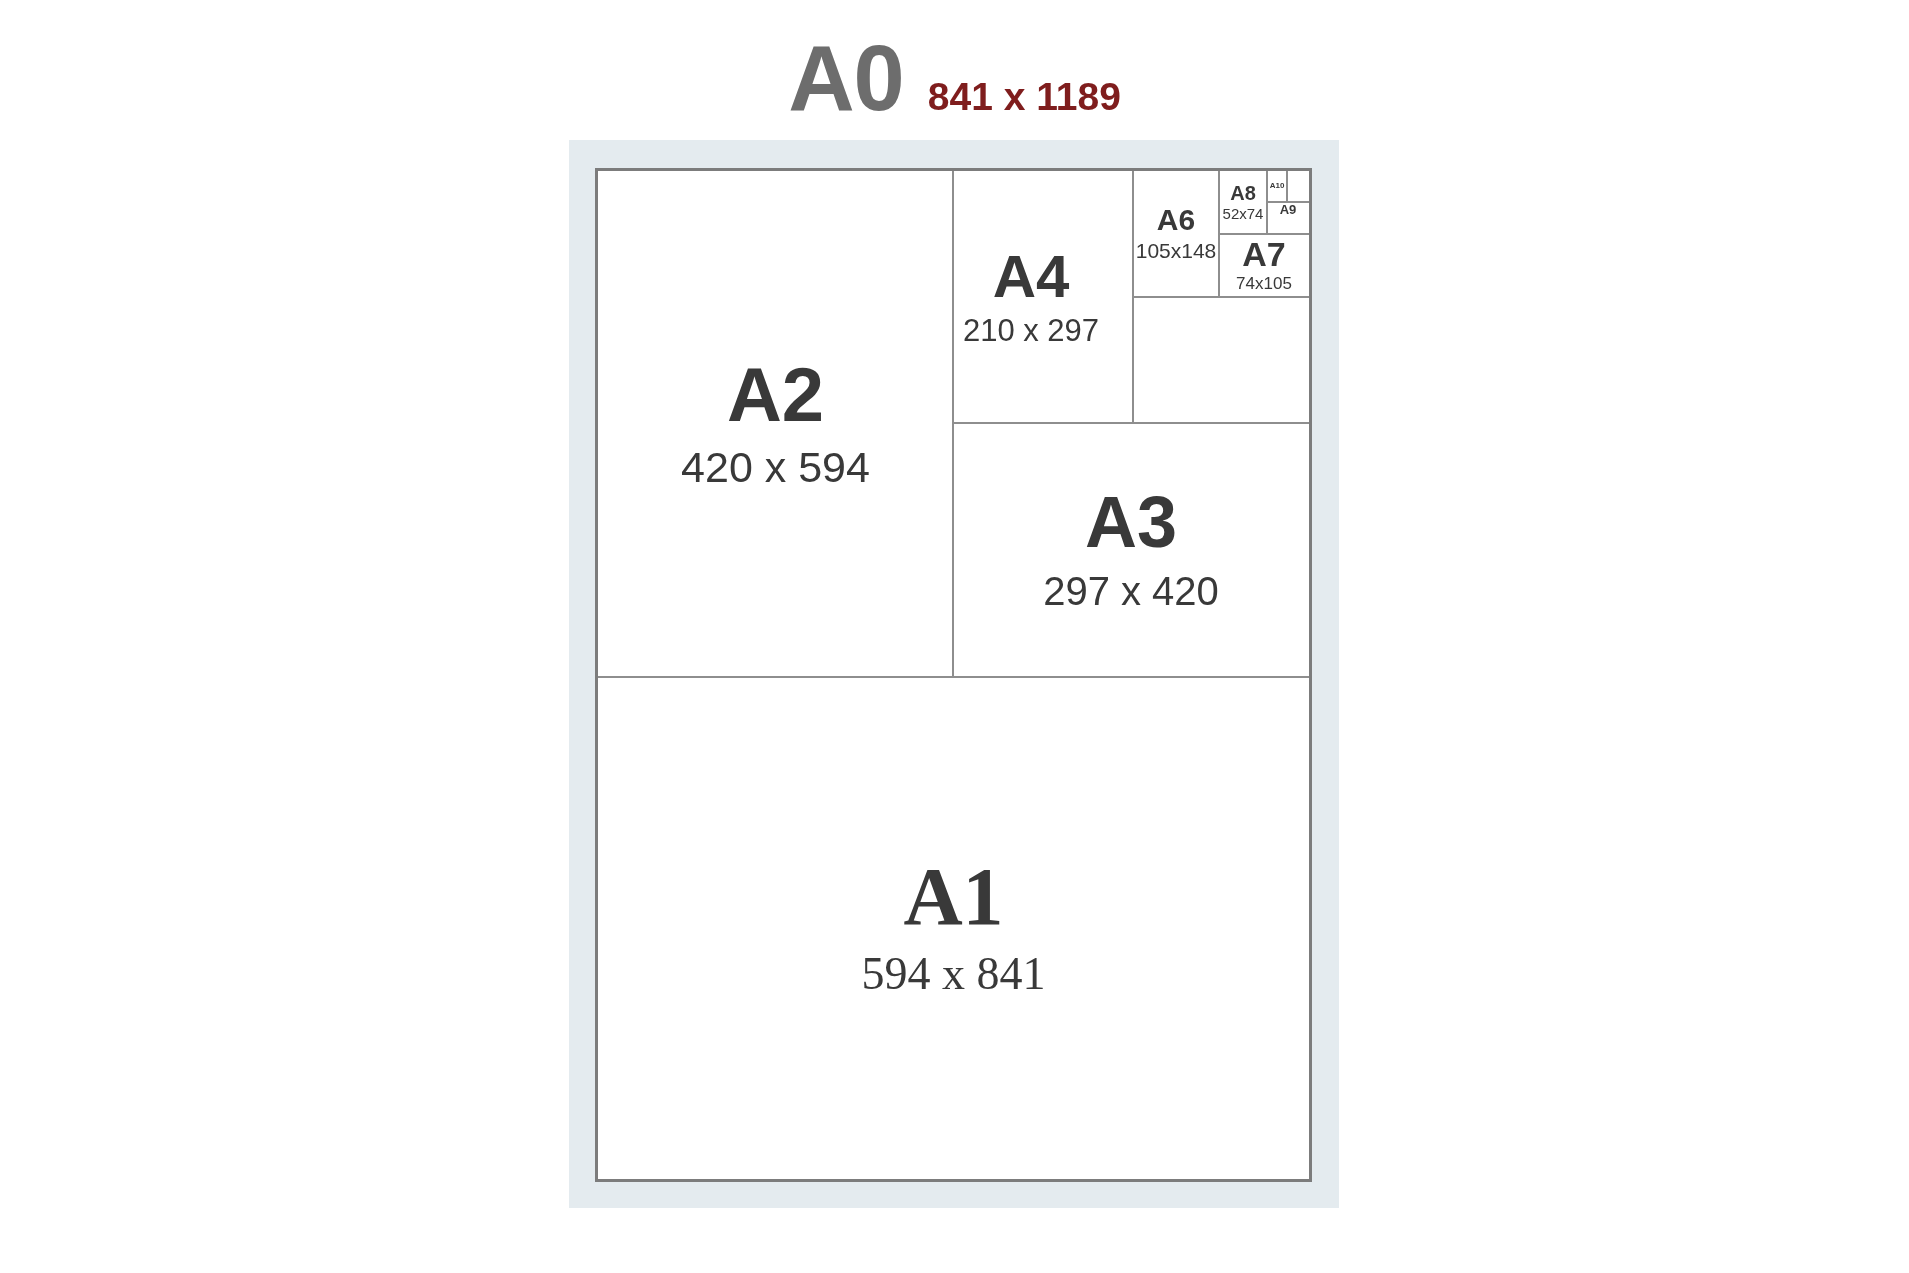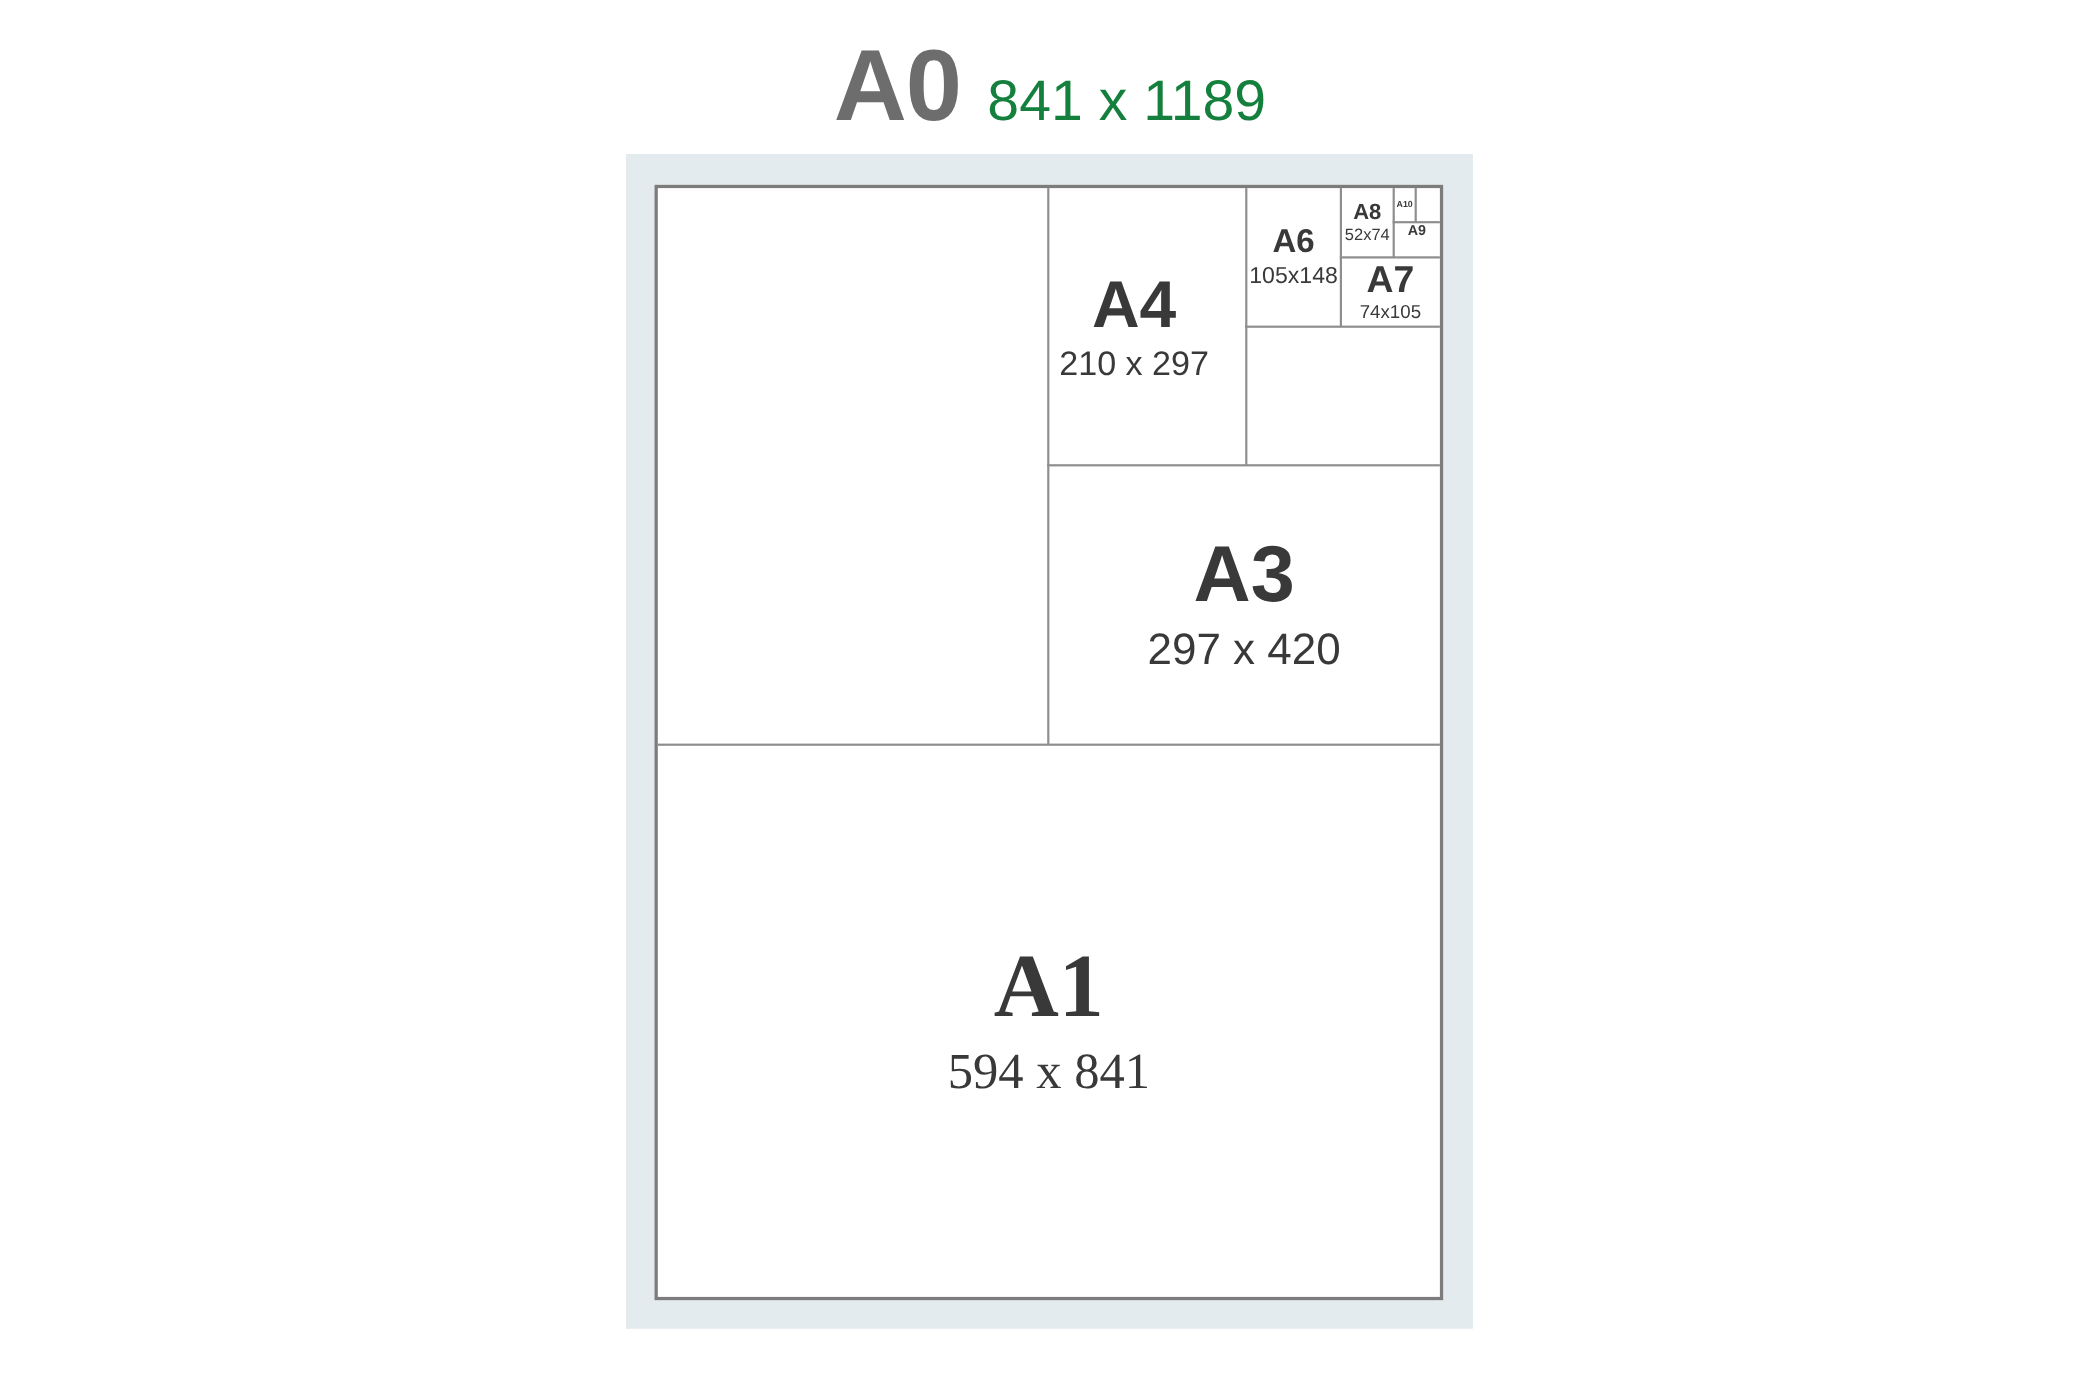--- a/index.html
+++ b/index.html
@@ -13,21 +13,21 @@
   }
   *{margin:0;padding:0;box-sizing:content-box;}
   html,body{width:1909px;height:1273px;background:var(--page-bg);overflow:hidden;
     font-family:"Liberation Sans", sans-serif;}
   .stage{position:relative;width:1909px;height:1273px;background:var(--page-bg);}
 
   
   .title{position:absolute;top:32px;left:0;right:0;display:flex;
     justify-content:center;align-items:baseline;color:var(--title-text);}
   .title-name{font-size:92px;font-weight:700;line-height:1;letter-spacing:-1px;}
-  .title-dims{font-size:52px;font-weight:400;line-height:1;margin-left:24px;color:#15803d;}
+  .title-dims{font-size:39px;font-weight:700;line-height:1;margin-left:24px;color:#7f1d1d;}
 
   
   .mat{position:absolute;left:569px;top:140px;width:770px;height:1068px;background:var(--mat-bg);}
   .sheet{position:absolute;left:595px;top:168px;width:711px;height:1008px;
     background:var(--sheet-bg);border:3px solid var(--sheet-border);}
 
   
   .cell{position:absolute;display:flex;flex-direction:column;align-items:center;
     justify-content:center;color:var(--label-text);text-align:center;}
   .pname{font-weight:700;line-height:1.02;}
@@ -76,20 +76,24 @@
 
   <div class="title">
     <span class="title-name">A0</span>
     <span class="title-dims">841 x 1189</span>
   </div>
 
   <div class="mat"></div>
 
   <div class="sheet">
 
+    <div class="cell cell-a2">
+      <div class="pname">A2</div>
+      <div class="pdims">420 x 594</div>
+    </div>
 
     <div class="cell cell-a4">
       <div class="pname">A4</div>
       <div class="pdims">210 x 297</div>
     </div>
 
     <div class="cell cell-a6">
       <div class="pname">A6</div>
       <div class="pdims">105x148</div>
     </div>

